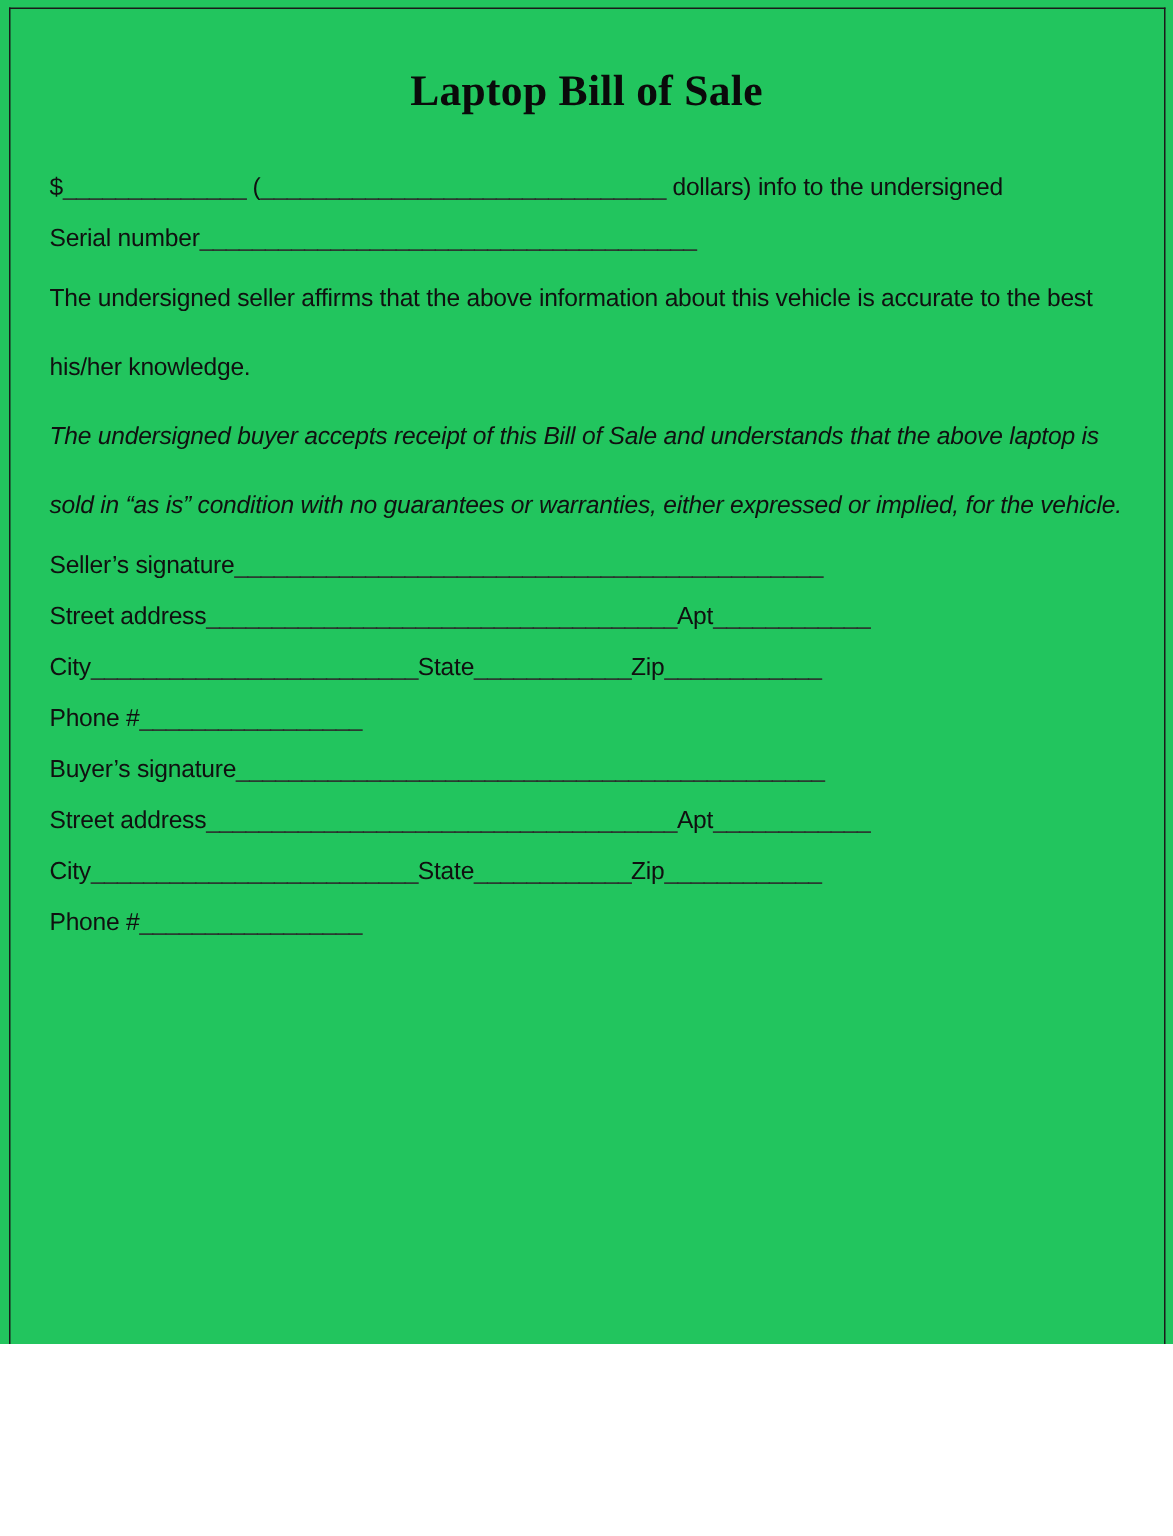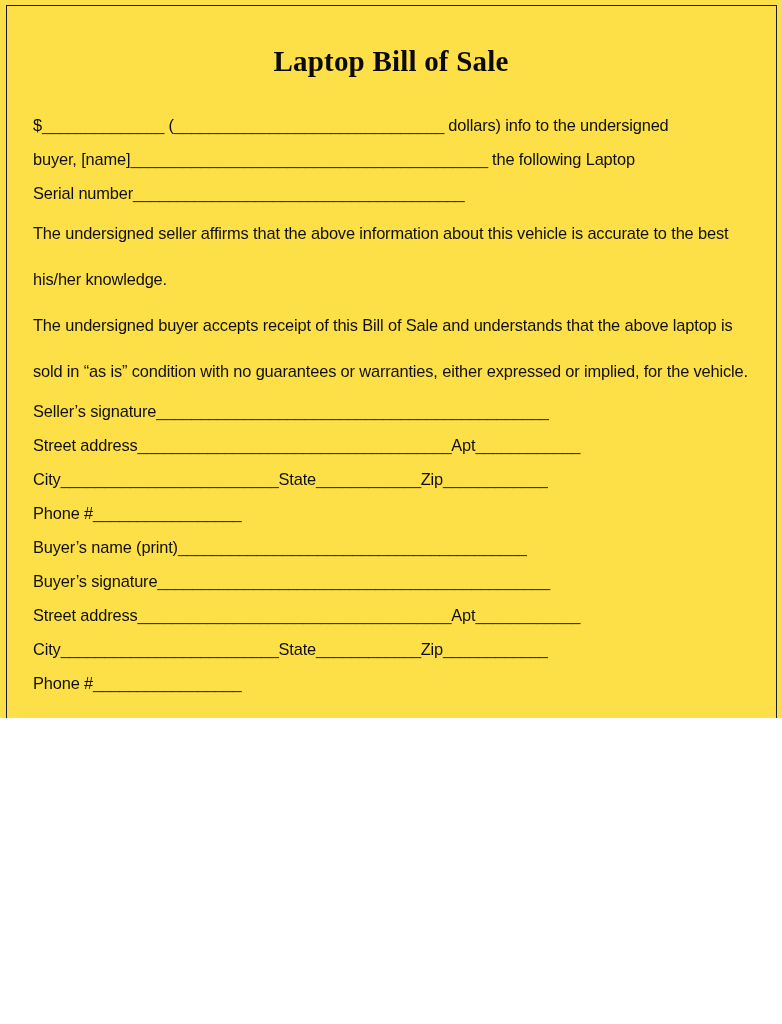--- a/index.html
+++ b/index.html
@@ -13,23 +13,23 @@
     height: 1024px;
     font-family: "Liberation Sans", sans-serif;
     color: #000000;
     -webkit-font-smoothing: antialiased;
   }
 
   
   #page {
     position: relative;
     width: 782px;
-    height: 718px;
+    height: 896px;
     box-sizing: border-box;
-    background: #fde047;
+    background: #22c55e;
     overflow: hidden;
   }
 
   
   #page-frame {
     position: absolute;
     left: 6px;
     top: 5px;
     width: 771px;
     height: 952px;
@@ -105,39 +105,37 @@
   <div id="page-frame"></div>
 
   <h1 class="doc-title">Laptop Bill of Sale</h1>
 
   <div class="doc-body">
 
 
 
     <div class="line"><span>$</span><span class="fill">______________</span><span> (</span><span class="fill">_______________________________</span><span> dollars) info to the undersigned</span></div>
 
-    <div class="line"><span>buyer, [name]</span><span class="fill">_________________________________________</span><span> the following Laptop</span></div>
 
 
     <div class="line"><span>Serial number</span><span class="fill">______________________________________</span></div>
 
     <p class="para" style="margin:0;">The undersigned seller affirms that the above information about this vehicle is accurate to the best his/her knowledge.</p>
 
-    <p class="para" style="margin:0;">The undersigned buyer accepts receipt of this Bill of Sale and understands that the above laptop is sold in “as is” condition with no guarantees or warranties, either expressed or implied, for the vehicle.</p>
+    <p class="para" style="margin:0;font-style:italic;">The undersigned buyer accepts receipt of this Bill of Sale and understands that the above laptop is sold in “as is” condition with no guarantees or warranties, either expressed or implied, for the vehicle.</p>
 
 
     <div class="line"><span>Seller’s signature</span><span class="fill">_____________________________________________</span></div>
 
     <div class="line"><span>Street address</span><span class="fill">____________________________________</span><span>Apt</span><span class="fill">____________</span></div>
 
     <div class="line"><span>City</span><span class="fill">_________________________</span><span>State</span><span class="fill">____________</span><span>Zip</span><span class="fill">____________</span></div>
 
     <div class="line"><span>Phone #</span><span class="fill">_________________</span></div>
 
-    <div class="line"><span>Buyer’s name (print)</span><span class="fill">________________________________________</span></div>
 
     <div class="line"><span>Buyer’s signature</span><span class="fill">_____________________________________________</span></div>
 
     <div class="line"><span>Street address</span><span class="fill">____________________________________</span><span>Apt</span><span class="fill">____________</span></div>
 
     <div class="line"><span>City</span><span class="fill">_________________________</span><span>State</span><span class="fill">____________</span><span>Zip</span><span class="fill">____________</span></div>
 
     <div class="line"><span>Phone #</span><span class="fill">_________________</span></div>
 
   </div>

